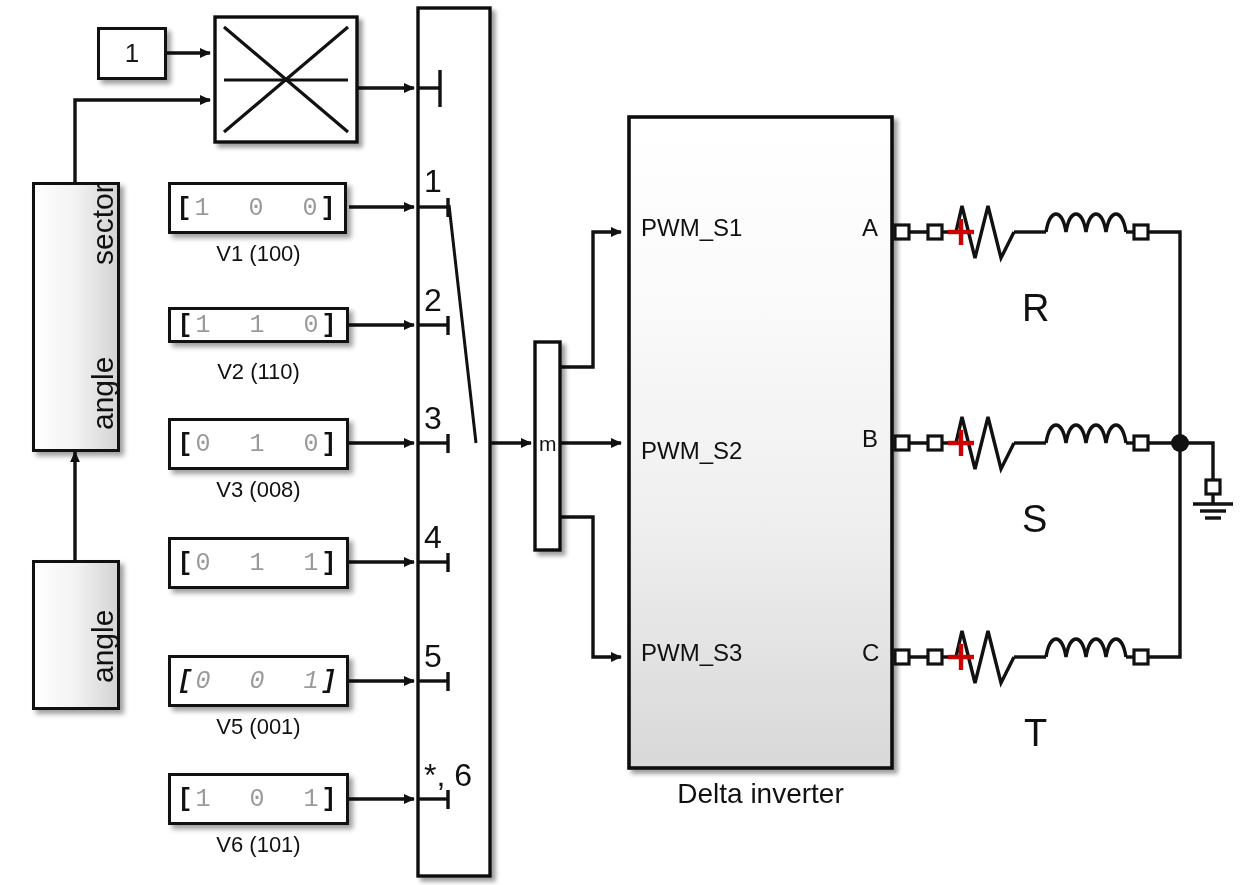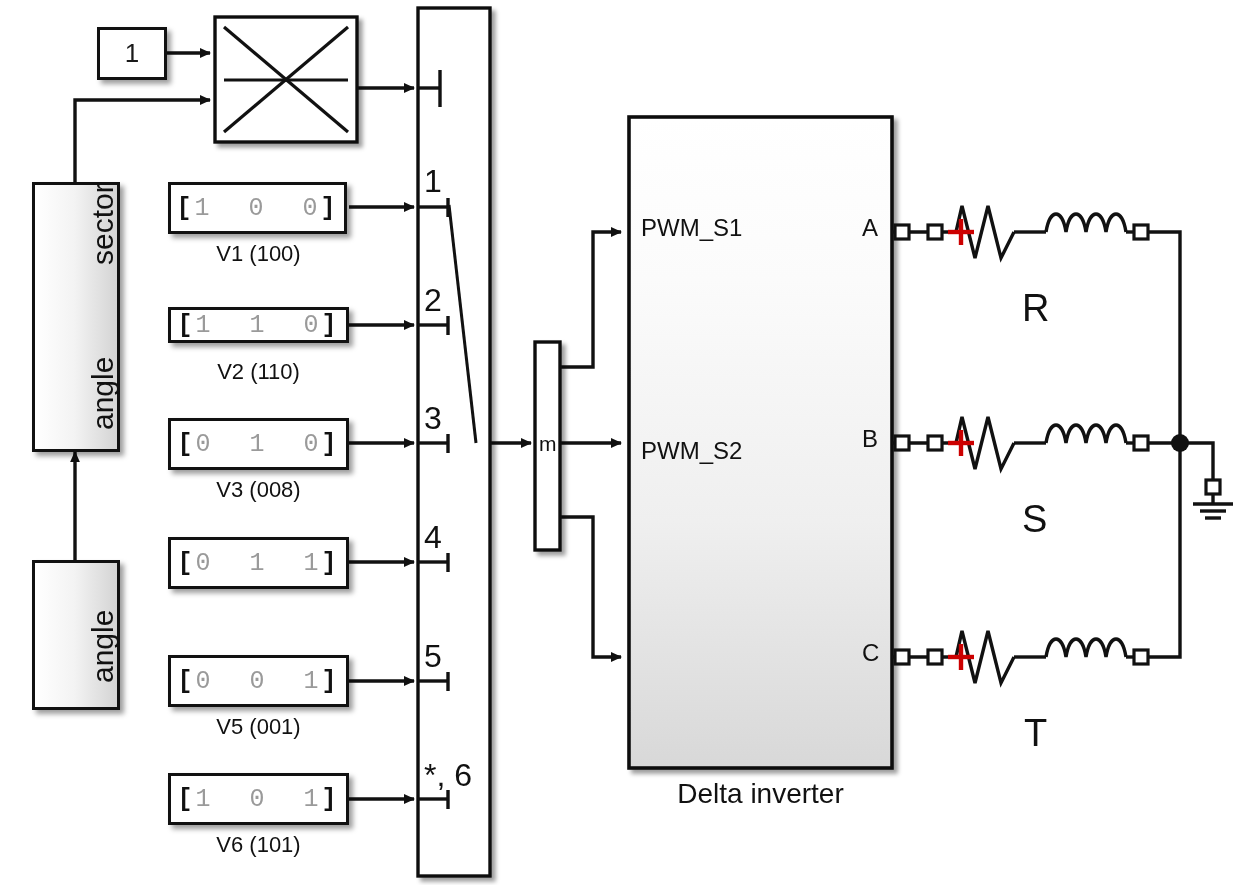--- a/index.html
+++ b/index.html
@@ -264,41 +264,42 @@
 
   <div class="blk" style="left:168px; top:418px; width:181px; height:52px;">
     <span class="vecval"><span class="brk">[</span><span class="dig">0  1  0</span><span class="brk">]</span></span>
   </div>
   <div class="caption" style="left:168px; top:477px; width:181px;">V3 (008)</div>
 
   <div class="blk" style="left:168px; top:537px; width:181px; height:52px;align-items:center;">
     <span class="vecval"><span class="brk">[</span><span class="dig">0  1  1</span><span class="brk">]</span></span>
   </div>
 
-  <div class="blk" style="left:168px; top:655px; width:181px; height:52px;">
+  <div class="blk" style="left:168px; top:655px; width:181px; height:52px;font-style:italic;">
     <span class="vecval"><span class="brk">[</span><span class="dig">0  0  1</span><span class="brk">]</span></span>
   </div>
   <div class="caption" style="left:168px; top:714px; width:181px;">V5 (001)</div>
 
   <div class="blk" style="left:168px; top:773px; width:181px; height:52px;">
     <span class="vecval"><span class="brk">[</span><span class="dig">1  0  1</span><span class="brk">]</span></span>
   </div>
   <div class="caption" style="left:168px; top:832px; width:181px;">V6 (101)</div>
 
   <div class="numlabel" style="left:424px; top:163px;">1</div>
   <div class="numlabel" style="left:424px; top:282px;">2</div>
   <div class="numlabel" style="left:424px; top:400px;">3</div>
   <div class="numlabel" style="left:424px; top:519px;">4</div>
   <div class="numlabel" style="left:424px; top:638px;">5</div>
   <div class="numlabel" style="left:424px; top:757px;">*, 6</div>
 
   <div class="muxm" style="left:539px; top:432px;">m</div>
 
   <div class="inv-port" style="left:641px; top:214px;">PWM_S1</div>
   <div class="inv-port" style="left:641px; top:425px;margin-top:12px;">PWM_S2</div>
+  <div class="inv-port" style="left:641px; top:639px;">PWM_S3</div>
 
   <div class="inv-port" style="left:862px; top:214px;">A</div>
   <div class="inv-port" style="left:862px; top:425px;">B</div>
   <div class="inv-port" style="left:862px; top:639px;">C</div>
 
   <div class="caption" style="left:629px; top:778px; width:263px; font-size:28px;">Delta inverter</div>
 
   <div class="rl-label" style="left:1022px; top:287px;">R</div>
   <div class="rl-label" style="left:1022px; top:498px;">S</div>
   <div class="rl-label" style="left:1024px; top:712px;">T</div>

